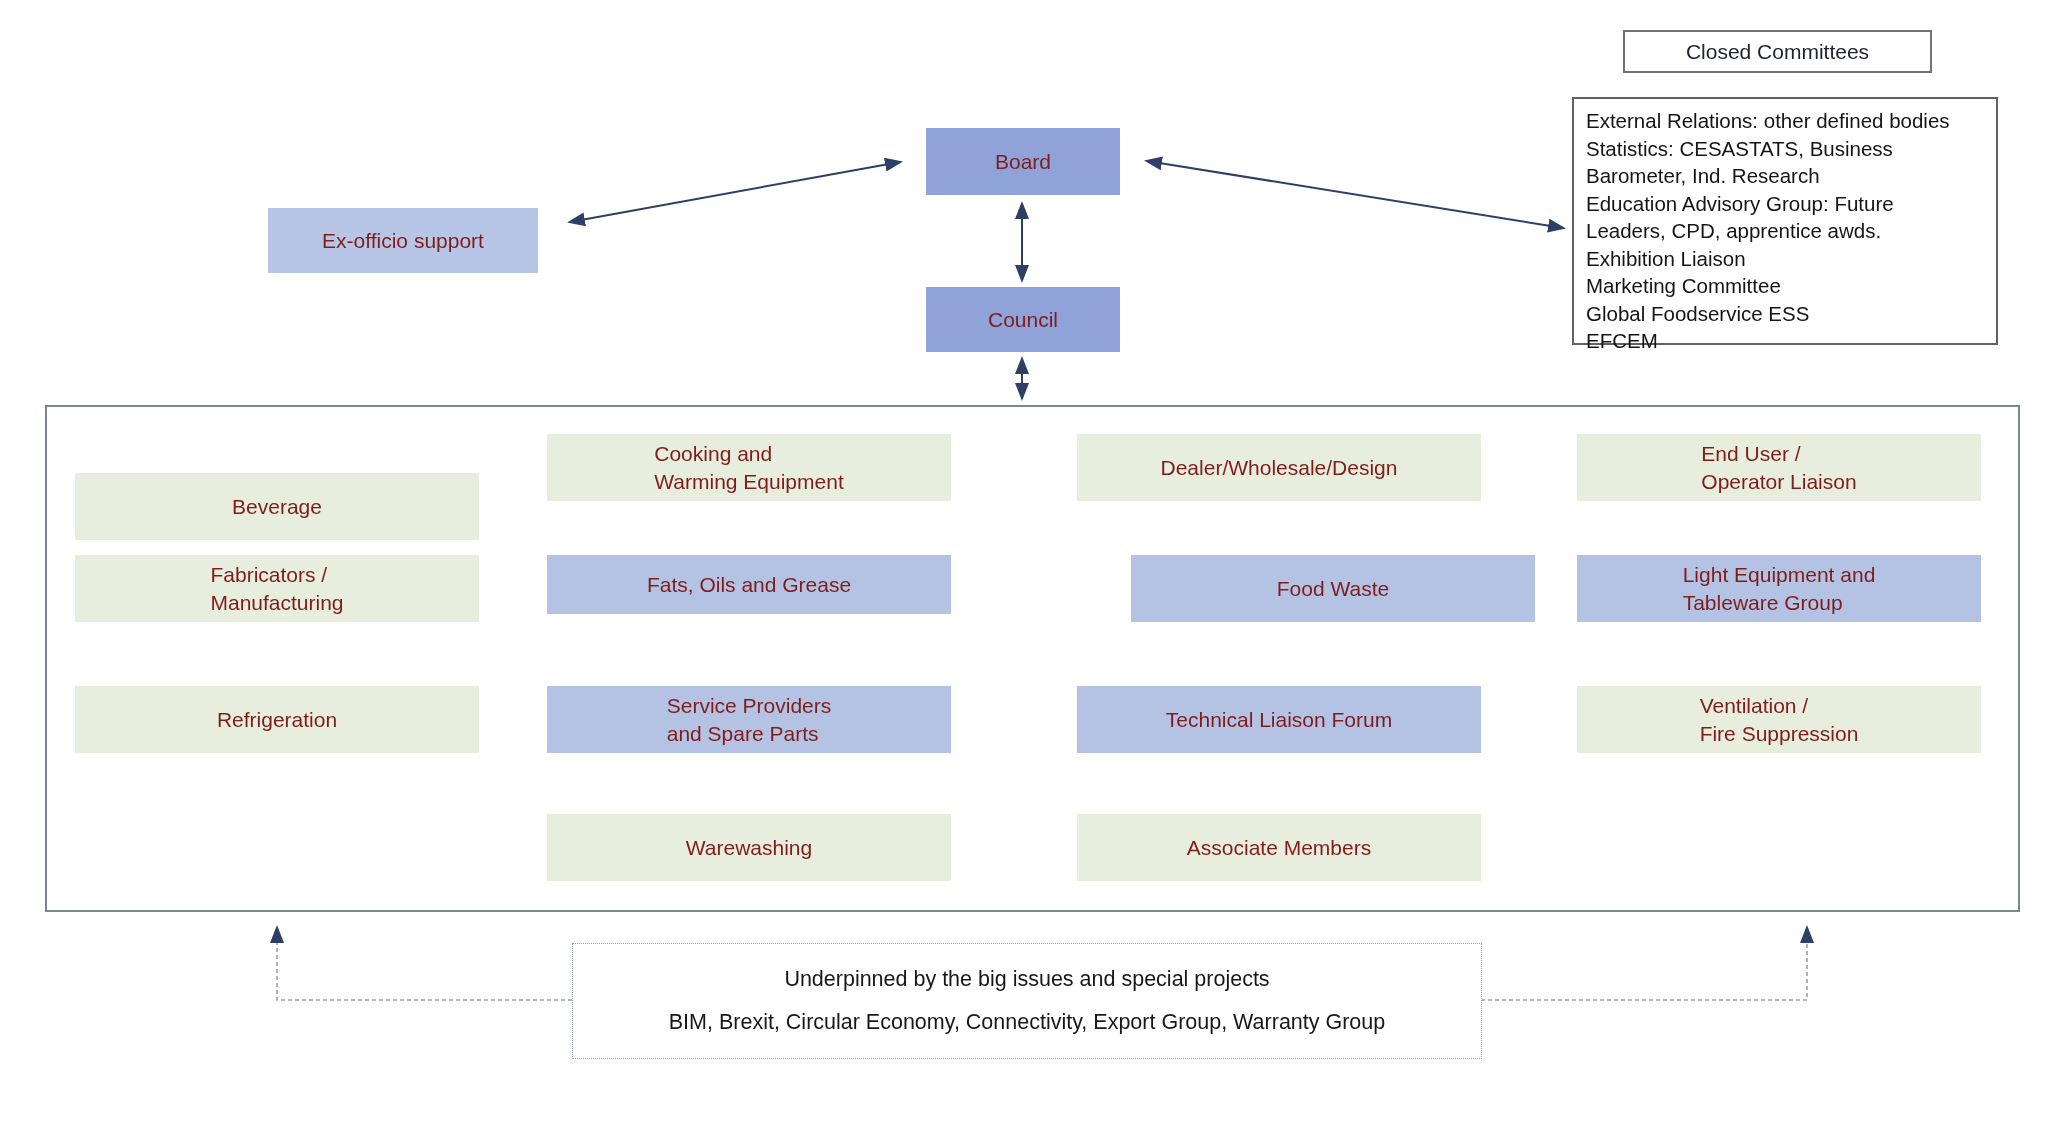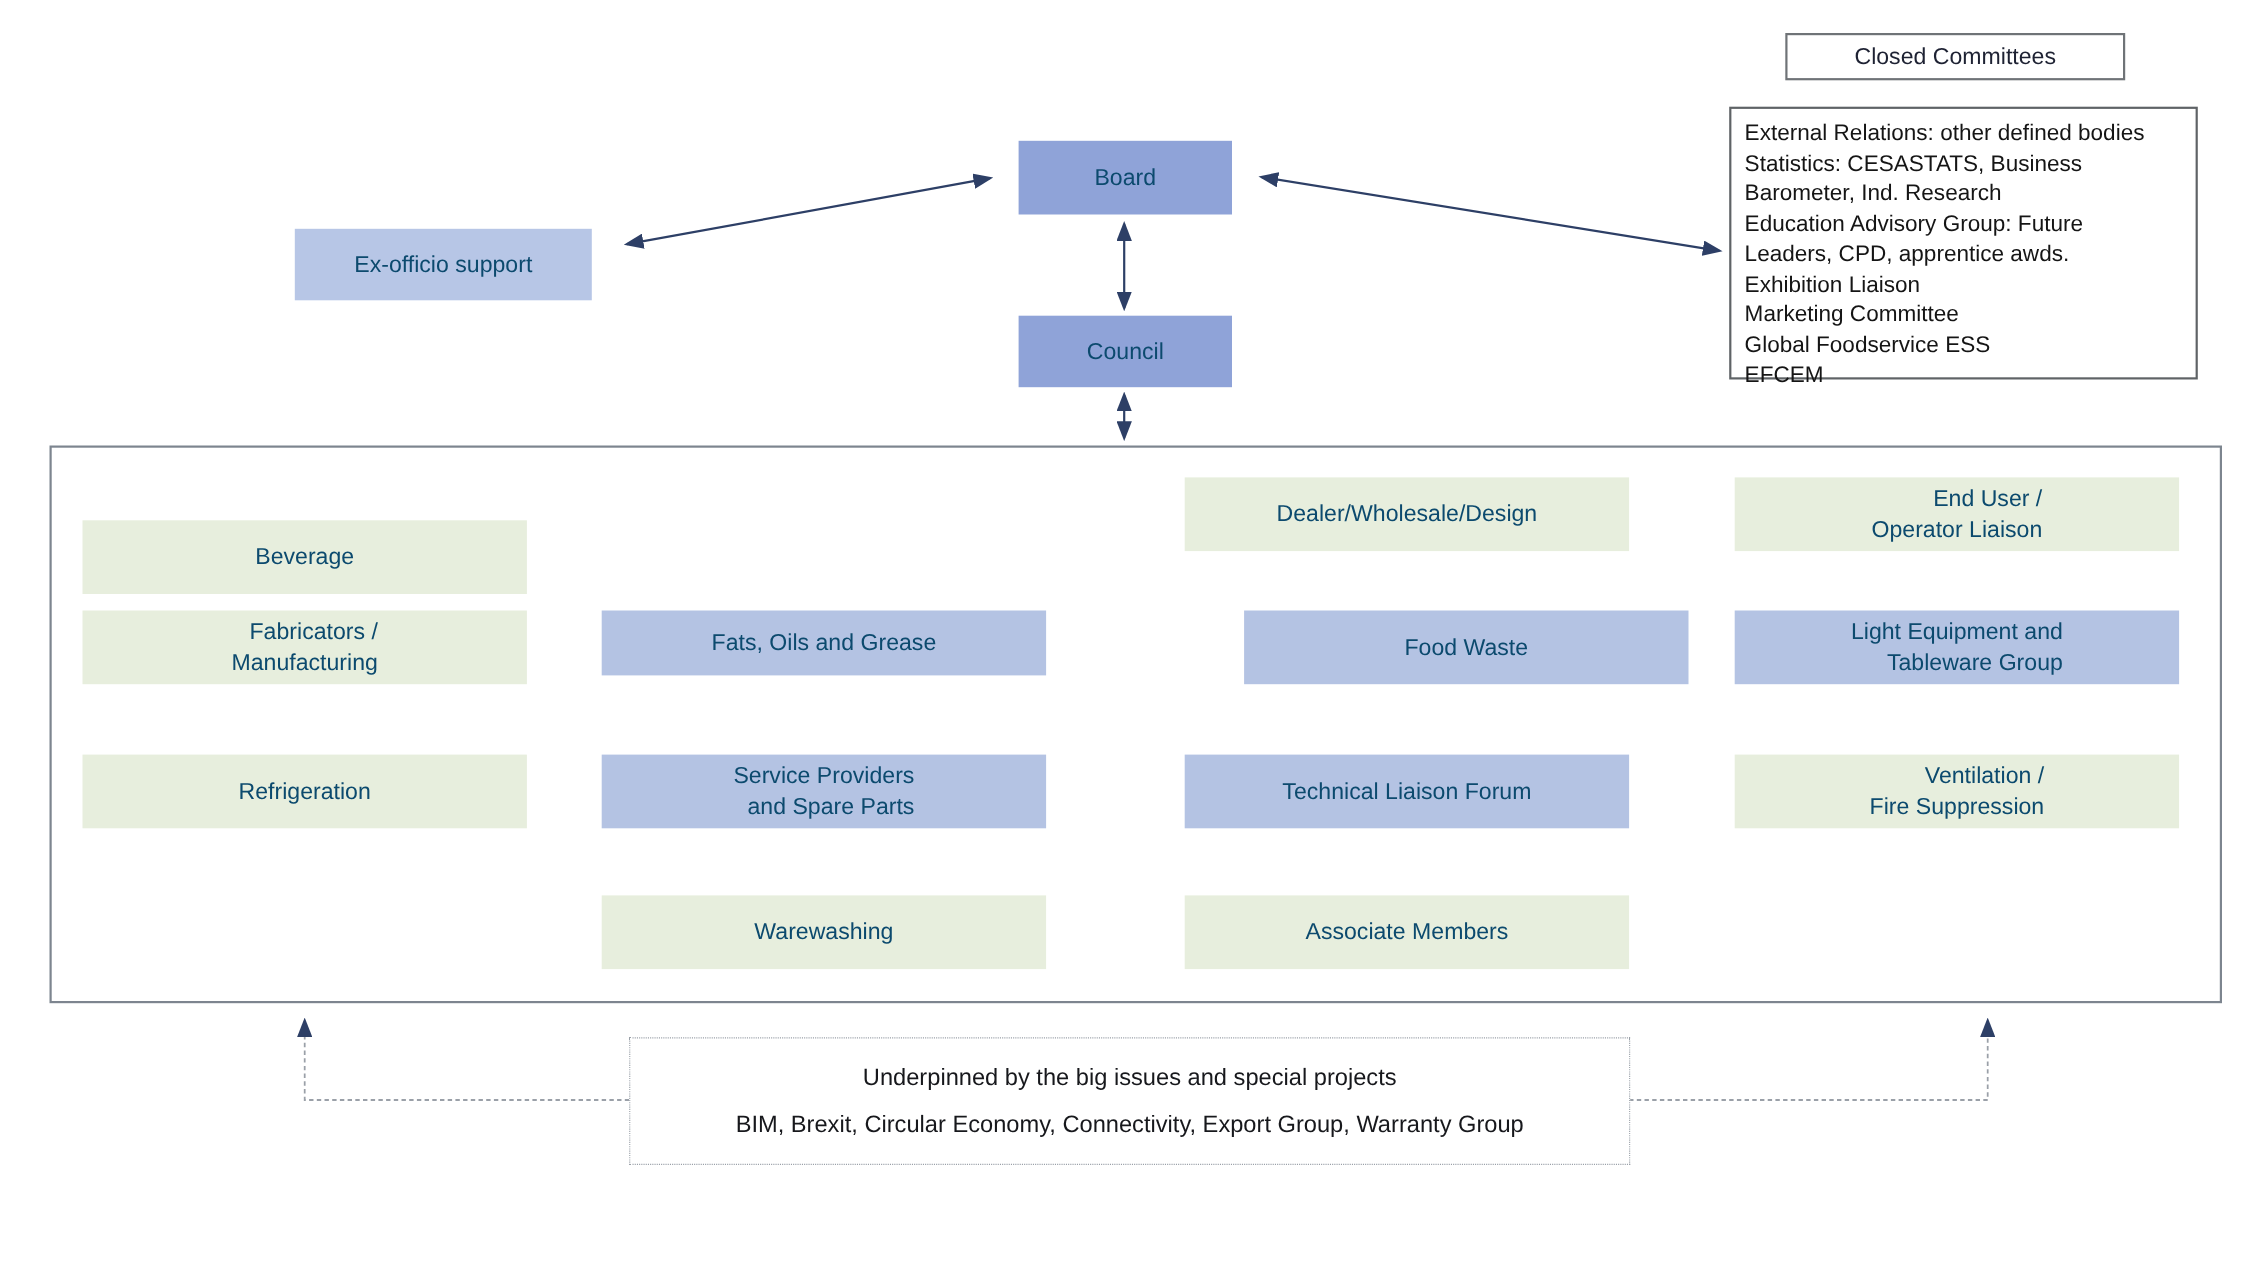--- a/index.html
+++ b/index.html
@@ -2,22 +2,22 @@
 <html><head>
 <meta charset="utf-8">
 <style>
   html,body{margin:0;padding:0;background:#ffffff;}
   .stage{
     position:relative;width:2048px;height:1148px;background:#ffffff;
     font-family:"Liberation Sans", sans-serif;color:#1e2233;overflow:hidden;
   }
   .abs{position:absolute;box-sizing:border-box;}
   .node{
-    display:flex;align-items:center;justify-content:center;text-align:right;
-    font-size:21px;line-height:28px;white-space:pre-line;color:#0c4a6e;
+    display:flex;align-items:center;justify-content:center;text-align:left;
+    font-size:21px;line-height:28px;white-space:pre-line;color:#7f1d1d;
   }
   .fill-board{background:#8fa3d8;}
   .fill-lightblue{background:#b7c6e6;}
   .fill-rowblue{background:#b4c3e3;}
   .fill-green{background:#e7eedd;}
   .outline-box{
     background:#ffffff;border:2px solid #6f7377;
     display:flex;align-items:center;justify-content:center;text-align:center;
     font-size:21px;color:#1e2233;
   }
@@ -80,20 +80,22 @@
 
   <div class="abs node fill-board" style="left:926px;top:128px;width:194px;height:67px;">Board</div>
 
   <div class="abs node fill-board" style="left:926px;top:287px;width:194px;height:65px;">Council</div>
 
   <div class="abs node fill-lightblue" style="left:268px;top:208px;width:270px;height:65px;">Ex-officio support</div>
 
   <div class="abs container-box" style="left:45px;top:405px;width:1975px;height:507px;"></div>
 
   <div class="abs node fill-green" style="left:75px;top:434px;width:404px;height:67px;margin-top:39px;">Beverage</div>
+  <div class="abs node fill-green" style="left:547px;top:434px;width:404px;height:67px;">Cooking and
+Warming Equipment</div>
   <div class="abs node fill-green" style="left:1077px;top:434px;width:404px;height:67px;">Dealer/Wholesale/Design</div>
   <div class="abs node fill-green" style="left:1577px;top:434px;width:404px;height:67px;">End User /
 Operator Liaison</div>
 
   <div class="abs node fill-green" style="left:75px;top:555px;width:404px;height:67px;">Fabricators /
 Manufacturing</div>
   <div class="abs node fill-rowblue" style="left:547px;top:555px;width:404px;height:59px;">Fats, Oils and Grease</div>
   <div class="abs node fill-rowblue" style="left:1131px;top:555px;width:404px;height:67px;">Food Waste</div>
   <div class="abs node fill-rowblue" style="left:1577px;top:555px;width:404px;height:67px;">Light Equipment and
 Tableware Group</div>

